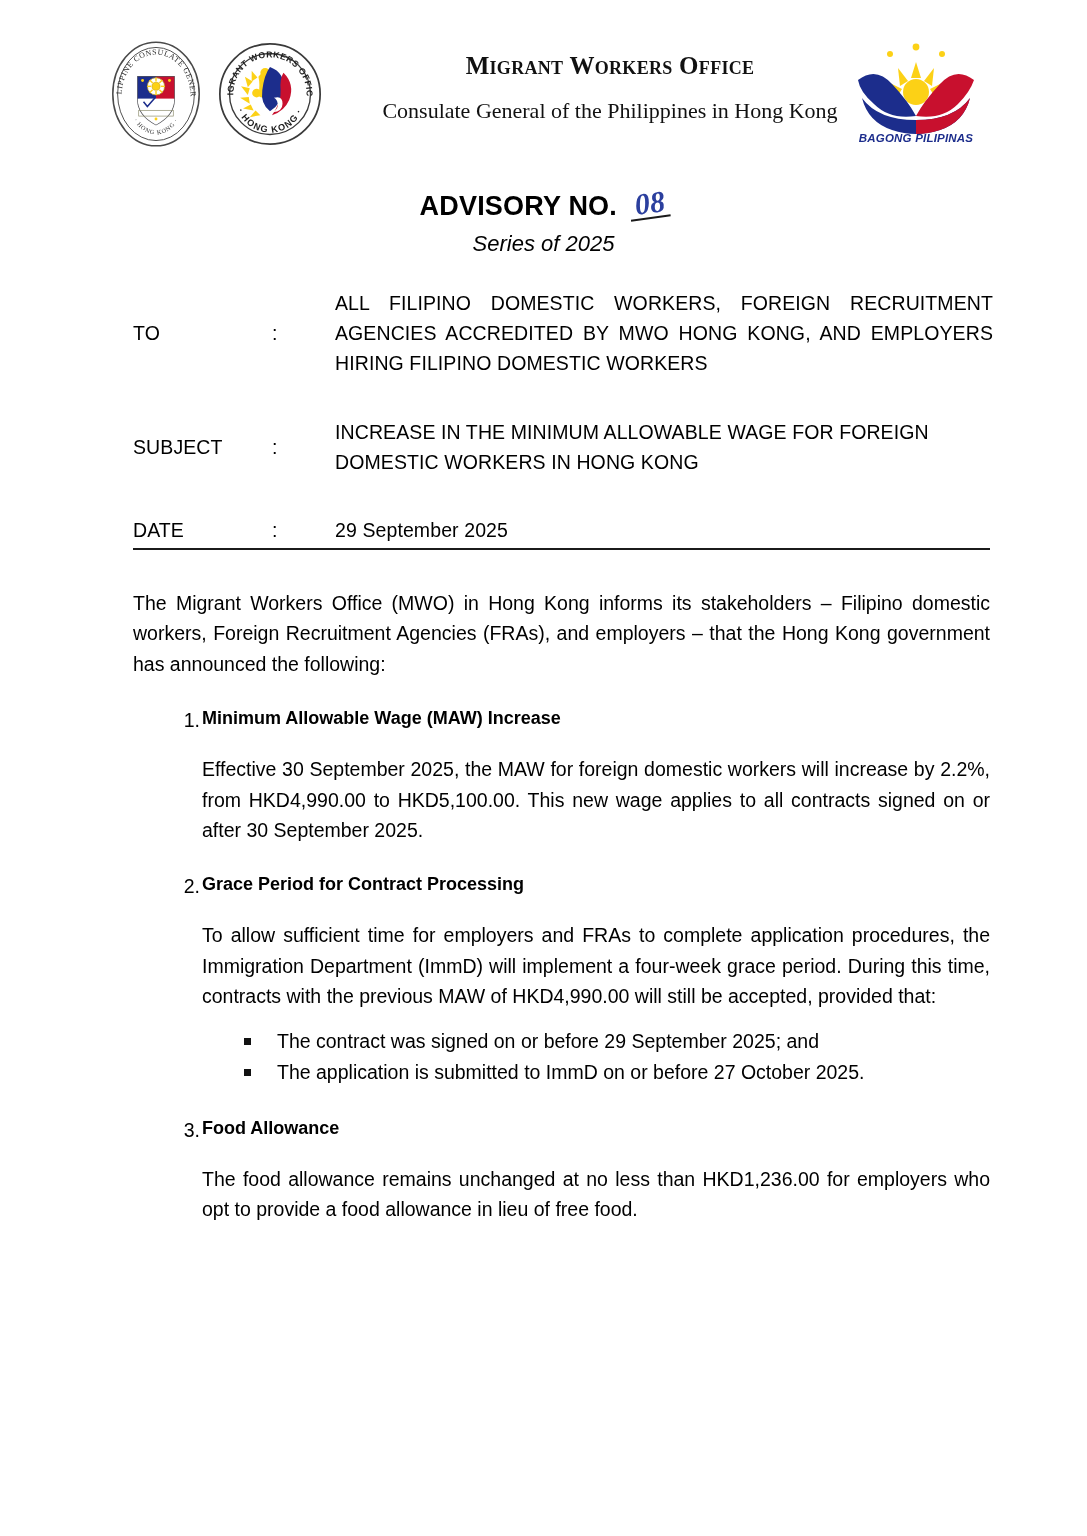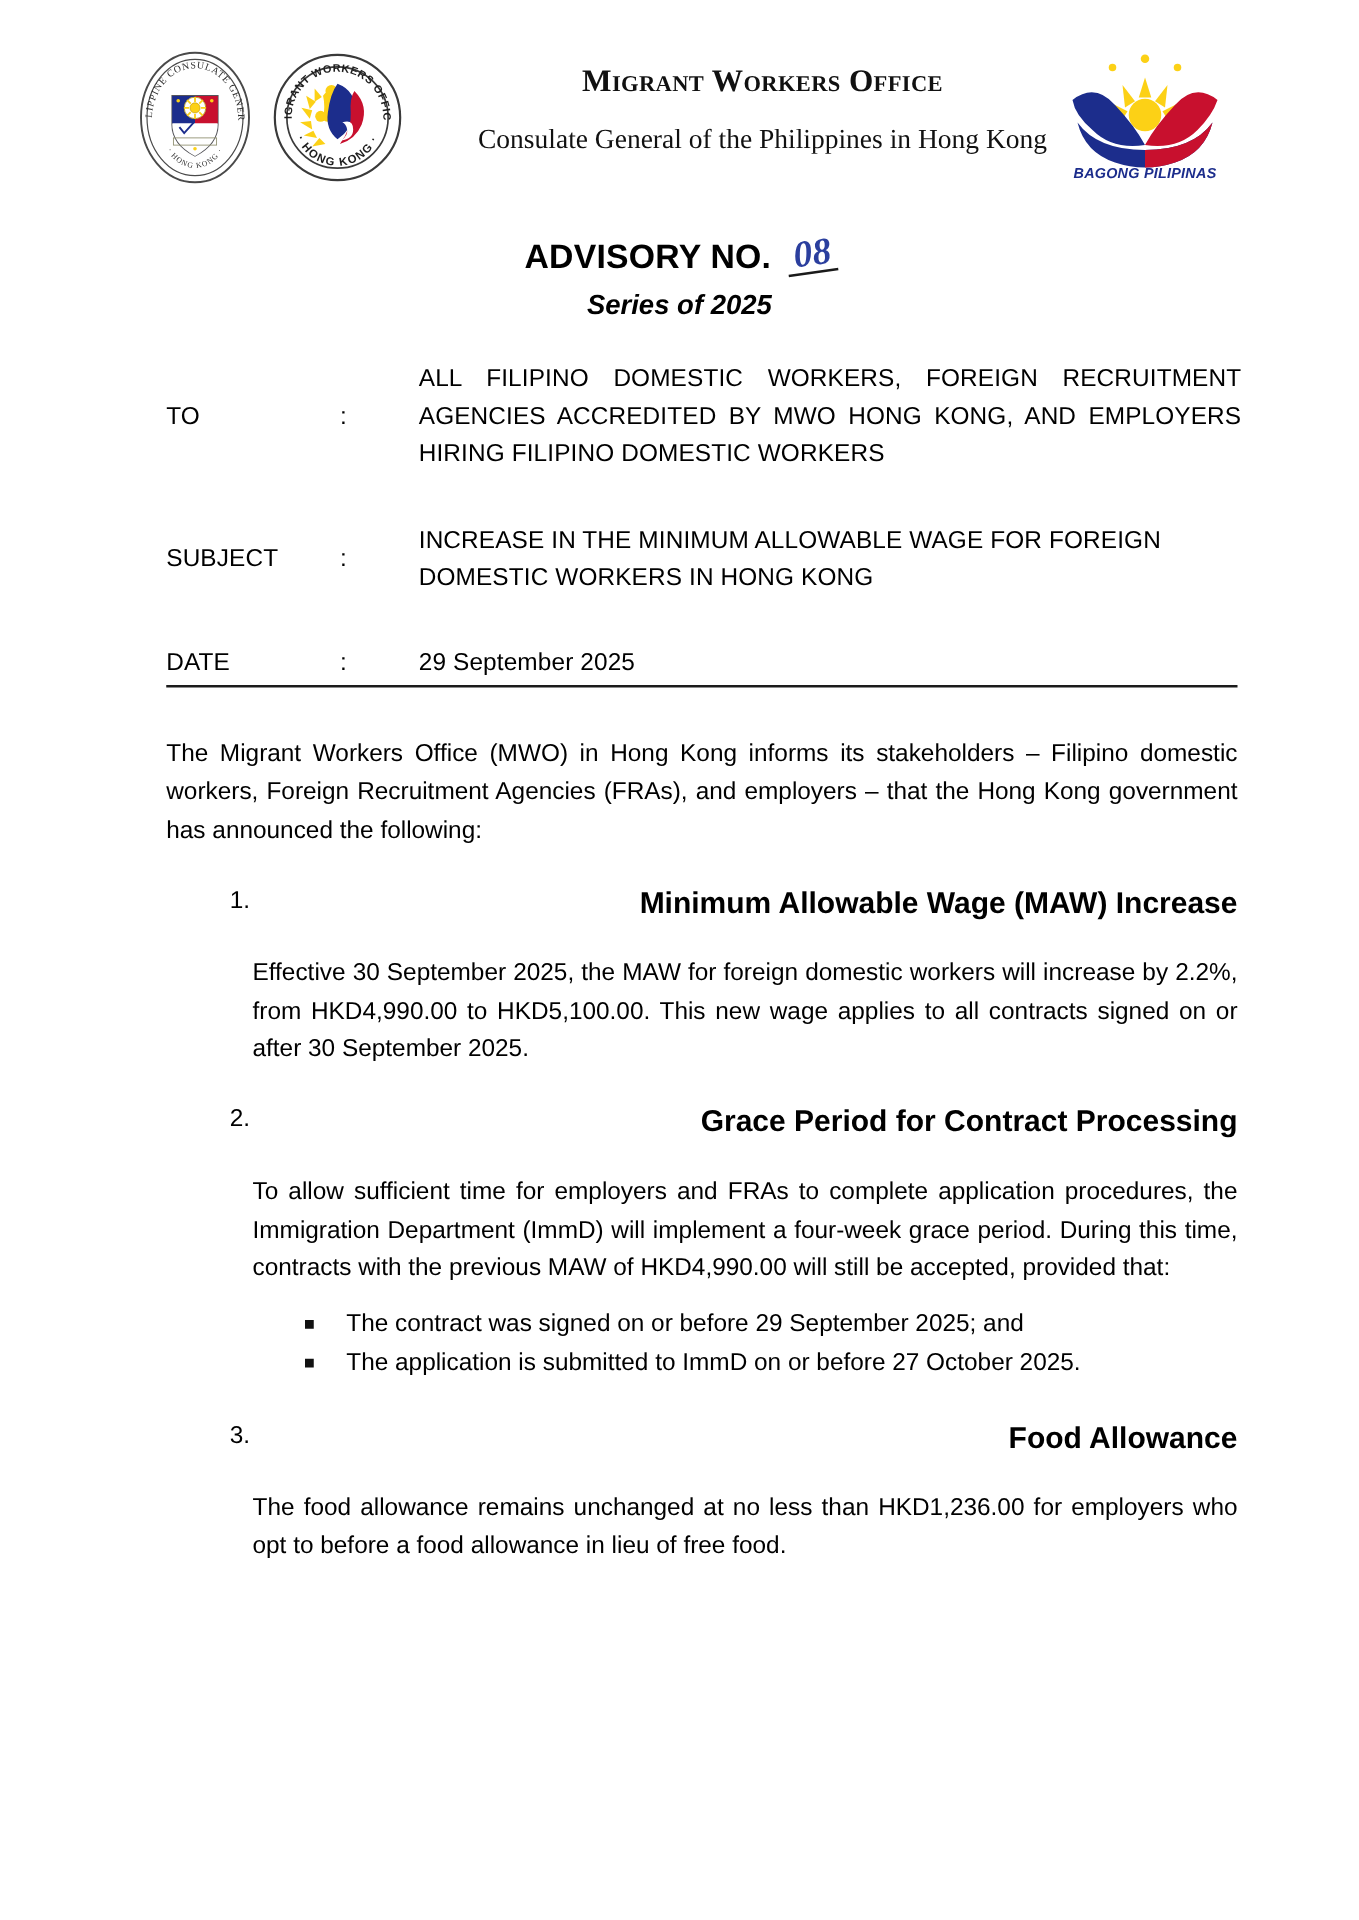--- a/index.html
+++ b/index.html
@@ -98,21 +98,21 @@
     content: "";
     position: absolute;
     left: -4px; right: -2px;
     bottom: 1px;
     height: 2px;
     background: #1a1a1a;
   }
   .series-line {
     font-size: 22px;
     font-style: italic;
-    font-weight: 700;
+    font-weight: 400;
     margin-top: 9px;
   }
 
   
   .meta {
     position: absolute;
     left: 133px; top: 288px;
     width: 860px;
   }
   .meta-row {
@@ -170,23 +170,22 @@
     left: 39px;
     top: 0;
     width: 28px;
     text-align: right;
     font-size: 19.5px;
     font-weight: normal;
   }
   .sec-body { margin-left: 69px; }
   .sec-heading {
     font-weight: bold;
-    font-size: 24px;
+    font-size: 18px;
     line-height: 1.5;
-    text-align: right;
   }
 
   ul.bullets {
     margin: 0;
     padding: 0;
     list-style: none;
     margin-left: 38px;
   }
   ul.bullets li {
     position: relative;
@@ -377,18 +376,18 @@
       </div>
     </li>
 
     <div class="spacer-lg"></div>
 
     <li class="section-item">
       <span class="sec-marker">3.</span>
       <div class="sec-body">
         <div class="sec-heading">Food Allowance</div>
         <div class="spacer-md"></div>
-        <p class="para"><span>The food allowance remains unchanged at no less than HKD1,236.00 for employers who opt to before a food allowance in lieu of free food.</span></p>
+        <p class="para"><span>The food allowance remains unchanged at no less than HKD1,236.00 for employers who opt to provide a food allowance in lieu of free food.</span></p>
       </div>
     </li>
 
   </ol>
 </div>
 
 </body></html>

